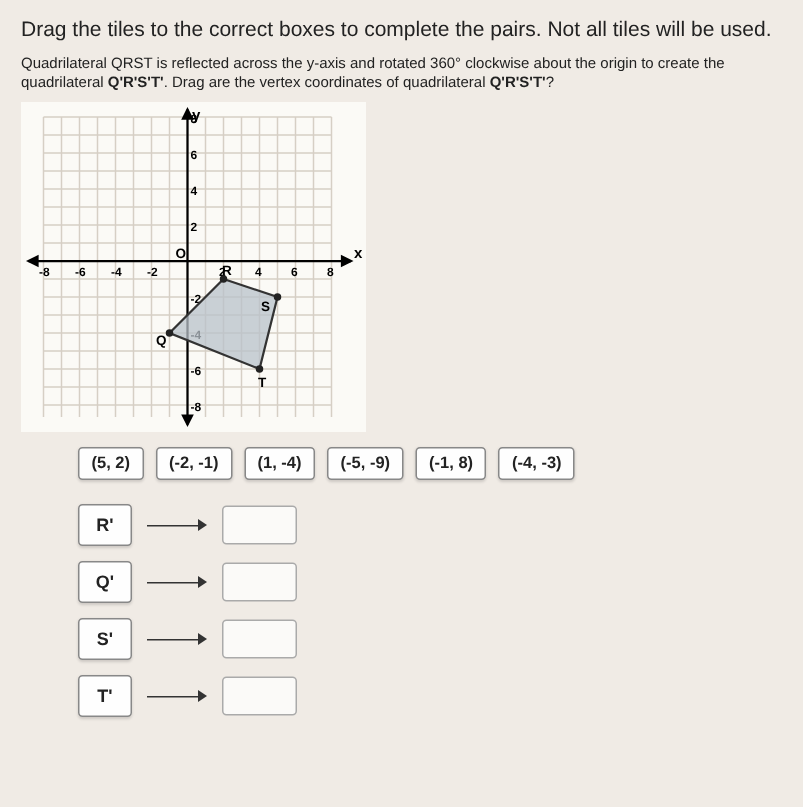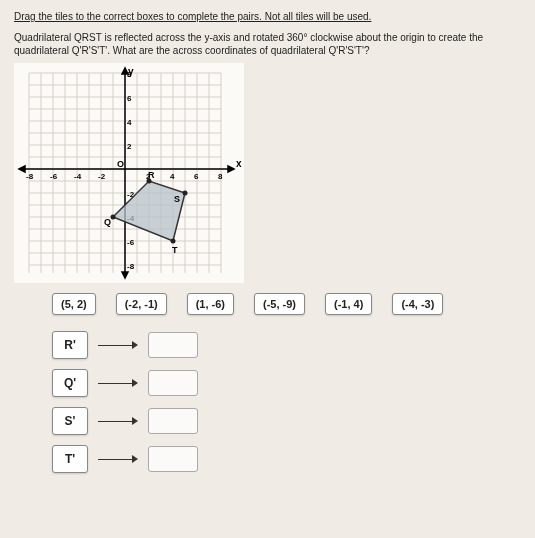--- a/index.html
+++ b/index.html
@@ -6,26 +6,26 @@
   body {
     font-family: Arial, sans-serif;
     background: #f0ebe5;
     width: 535px;
     height: 538px;
     padding: 10px 14px;
     font-size: 11px;
     color: #222;
     overflow: hidden;
   }
-  .instr { margin-bottom: 8px; font-size: 10px; line-height: 1.3; text-decoration: underline; }
+  .instr { margin-bottom: 8px; font-size: 14px; line-height: 1.3; }
   .question { margin-bottom: 4px; font-size: 10px; line-height: 1.3; }
-  .bold { font-weight: normal; }
+  .bold { font-weight: bold; }
   .chart-wrap { margin: 6px 0 10px 0; }
   svg { display: block; }
-  .tiles-row { display: flex; gap: 20px; margin: 8px 0 16px 38px; }
+  .tiles-row { display: flex; gap: 8px; margin: 8px 0 16px 38px; }
   .tile {
     border: 1px solid #888;
     border-radius: 3px;
     background: #fefefe;
     padding: 4px 8px;
     font-weight: bold;
     font-size: 11px;
     box-shadow: 0 1px 2px rgba(0,0,0,.15);
     cursor: move;
   }
@@ -55,21 +55,21 @@
     width: 50px; height: 26px;
     border: 1px solid #aaa; border-radius: 3px; background: #fbfaf8;
   }
 </style>
 </head>
 <body>
 
 <p class="instr">Drag the tiles to the correct boxes to complete the pairs. Not all tiles will be used.</p>
 
 <p class="question">
-  <span>Quadrilateral QRST is reflected across the y-axis and rotated 360° clockwise about the origin to create the quadrilateral </span><span class="bold">Q'R'S'T'</span><span>. What are the across coordinates of quadrilateral </span><span class="bold">Q'R'S'T'</span><span>?</span>
+  <span>Quadrilateral QRST is reflected across the y-axis and rotated 360° clockwise about the origin to create the quadrilateral </span><span class="bold">Q'R'S'T'</span><span>. Drag are the vertex coordinates of quadrilateral </span><span class="bold">Q'R'S'T'</span><span>?</span>
 </p>
 
 <div class="chart-wrap">
 <svg width="230" height="220" viewBox="0 0 230 220">
   <rect x="0" y="0" width="230" height="220" fill="#fbfaf6"></rect>
 
   <g stroke="#d6cfc5" stroke-width="1">
     <line x1="15" y1="10" x2="15" y2="210"></line>
         <line x1="27" y1="10" x2="27" y2="210"></line>
         <line x1="39" y1="10" x2="39" y2="210"></line>
@@ -152,23 +152,23 @@
     <text x="134" y="115">R</text>
     <text x="160" y="139">S</text>
     <text x="158" y="190">T</text>
   </g>
 </svg>
 </div>
 
 <div class="tiles-row">
   <div class="tile">(5, 2)</div>
   <div class="tile">(-2, -1)</div>
-  <div class="tile">(1, -6)</div>
+  <div class="tile">(1, -4)</div>
   <div class="tile">(-5, -9)</div>
-  <div class="tile">(-1, 4)</div>
+  <div class="tile">(-1, 8)</div>
   <div class="tile">(-4, -3)</div>
 </div>
 
 <div class="pairs">
   <div class="pair-row">
     <div class="label-box">R'</div>
     <div class="arrow"></div>
     <div class="drop"></div>
   </div>
   <div class="pair-row">

